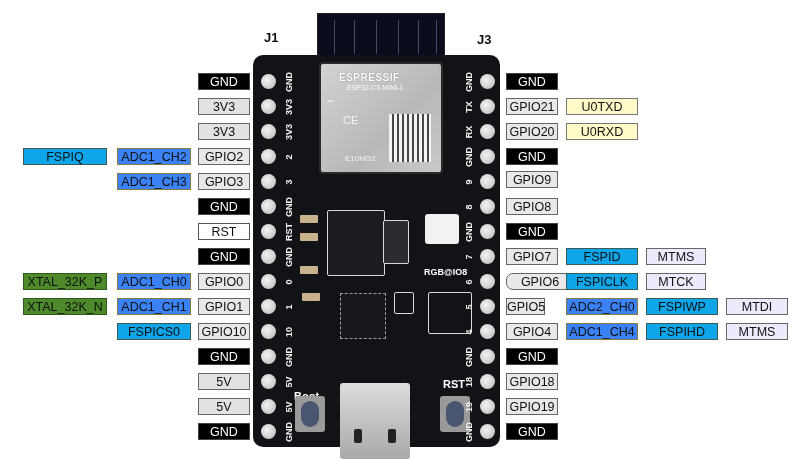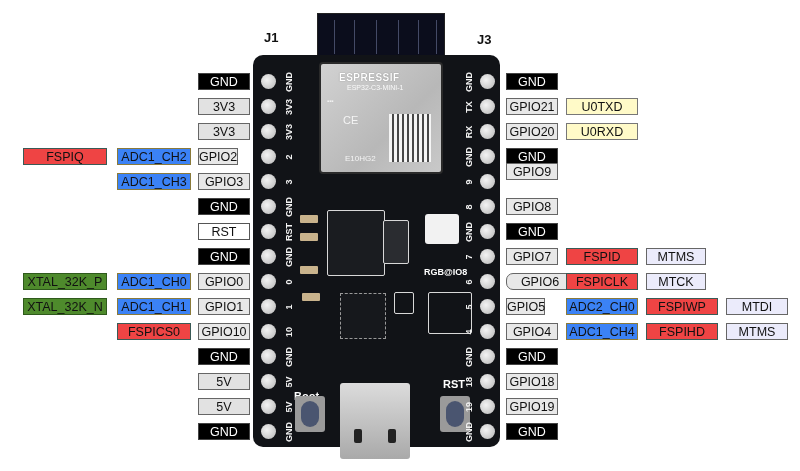--- a/index.html
+++ b/index.html
@@ -4,21 +4,21 @@
 <style>
   html, body { margin:0; padding:0; background:#ffffff; }
   body { width:800px; height:471px; position:relative; overflow:hidden; font-family:"Liberation Sans", sans-serif; }
   .hdr { position:absolute; font-weight:bold; font-size:13px; color:#111; }
   .lbl { position:absolute; height:17px; line-height:17px; font-size:12.5px; text-align:center; box-sizing:border-box; border:1.5px solid #666; color:#111; white-space:nowrap; }
   .t-gnd { background:#000; color:#fff; border-color:#444; }
   .t-pwr { background:#e2e2e2; }
   .t-rst { background:#fff; border-color:#555; }
   .t-gpio { background:#e8e8e8; }
   .t-adc { background:#3b82f6; border-color:#8a7a3a; }
-  .t-fspi { background:#ef4444; border-color:#3a5a56; }
+  .t-fspi { background:#0ea5e9; border-color:#3a5a56; }
   .t-xtal { background:#4e8a2c; border-color:#2f5a1c; }
   .t-uart { background:#fffac8; border-color:#777; }
   .t-jtag { background:#ebebfb; border-color:#666; }
 
   .board { position:absolute; left:253px; top:55px; width:247px; height:392px; background:#111317; border-radius:10px; }
   .antenna { position:absolute; left:317px; top:13px; width:126px; height:50px; background:#0b0d1c; border:1px solid #222; }
   .antenna i { position:absolute; top:6px; width:1px; height:34px; background:#444a66; }
   .module { position:absolute; left:319px; top:62px; width:120px; height:108px; background:linear-gradient(135deg,#d2d2d2,#b8b8b8 60%,#c9c9c9); border-radius:4px; border:2px solid #2a2a2a; }
   .mod-brand { position:absolute; left:18px; top:8px; font-size:10px; color:#fff; font-weight:bold; letter-spacing:0.5px; text-shadow:0 0 1px #666; }
   .mod-model { position:absolute; left:26px; top:20px; font-size:7px; color:#fafafa; }
@@ -90,21 +90,21 @@
     <div class="silk" style="left: 276px; top: 77px;">GND</div>
     <div class="lbl t-gnd" style="top: 73px; left: 198px; width: 52px;">GND</div>
     <div class="pin" style="left: 261px; top: 99px;"></div>
     <div class="silk" style="left: 276px; top: 102px;">3V3</div>
     <div class="lbl t-pwr" style="top: 98px; left: 198px; width: 52px;">3V3</div>
     <div class="pin" style="left: 261px; top: 124px;"></div>
     <div class="silk" style="left: 276px; top: 127px;">3V3</div>
     <div class="lbl t-pwr" style="top: 123px; left: 198px; width: 52px;">3V3</div>
     <div class="pin" style="left: 261px; top: 149px;"></div>
     <div class="silk" style="left: 276px; top: 152px;">2</div>
-    <div class="lbl t-gpio" style="top: 148px; left: 198px; width: 40px;">GPIO2</div>
+    <div class="lbl t-gpio" style="top: 148px; left: 198px; width: 52px;">GPIO2</div>
     <div class="lbl t-adc" style="top: 148px; left: 117px; width: 74px;">ADC1_CH2</div>
     <div class="lbl t-fspi" style="top: 148px; left: 23px; width: 84px;">FSPIQ</div>
     <div class="pin" style="left: 261px; top: 174px;"></div>
     <div class="silk" style="left: 276px; top: 177px;">3</div>
     <div class="lbl t-gpio" style="top: 173px; left: 198px; width: 52px;">GPIO3</div>
     <div class="lbl t-adc" style="top: 173px; left: 117px; width: 74px;">ADC1_CH3</div>
     <div class="pin" style="left: 261px; top: 199px;"></div>
     <div class="silk" style="left: 276px; top: 202px;">GND</div>
     <div class="lbl t-gnd" style="top: 198px; left: 198px; width: 52px;">GND</div>
     <div class="pin" style="left: 261px; top: 224px;"></div>
@@ -150,21 +150,21 @@
     <div class="lbl t-uart" style="top: 98px; left: 566px; width: 72px;">U0TXD</div>
     <div class="pin" style="left: 480px; top: 124px;"></div>
     <div class="silk" style="left: 456px; top: 127px;">RX</div>
     <div class="lbl t-gpio" style="top: 123px; left: 506px; width: 52px;">GPIO20</div>
     <div class="lbl t-uart" style="top: 123px; left: 566px; width: 72px;">U0RXD</div>
     <div class="pin" style="left: 480px; top: 149px;"></div>
     <div class="silk" style="left: 456px; top: 152px;">GND</div>
     <div class="lbl t-gnd" style="top: 148px; left: 506px; width: 52px;">GND</div>
     <div class="pin" style="left: 480px; top: 174px;"></div>
     <div class="silk" style="left: 456px; top: 177px;">9</div>
-    <div class="lbl t-gpio" style="top: 163px; left: 506px; width: 52px;">GPIO9</div>
+    <div class="lbl t-gpio" style="top: 171px; left: 506px; width: 52px;">GPIO9</div>
     <div class="pin" style="left: 480px; top: 199px;"></div>
     <div class="silk" style="left: 456px; top: 202px;">8</div>
     <div class="lbl t-gpio" style="top: 198px; left: 506px; width: 52px;">GPIO8</div>
     <div class="pin" style="left: 480px; top: 224px;"></div>
     <div class="silk" style="left: 456px; top: 227px;">GND</div>
     <div class="lbl t-gnd" style="top: 223px; left: 506px; width: 52px;">GND</div>
     <div class="pin" style="left: 480px; top: 249px;"></div>
     <div class="silk" style="left: 456px; top: 252px;">7</div>
     <div class="lbl t-gpio" style="top: 248px; left: 506px; width: 52px;">GPIO7</div>
     <div class="lbl t-fspi" style="top: 248px; left: 566px; width: 72px;">FSPID</div>

